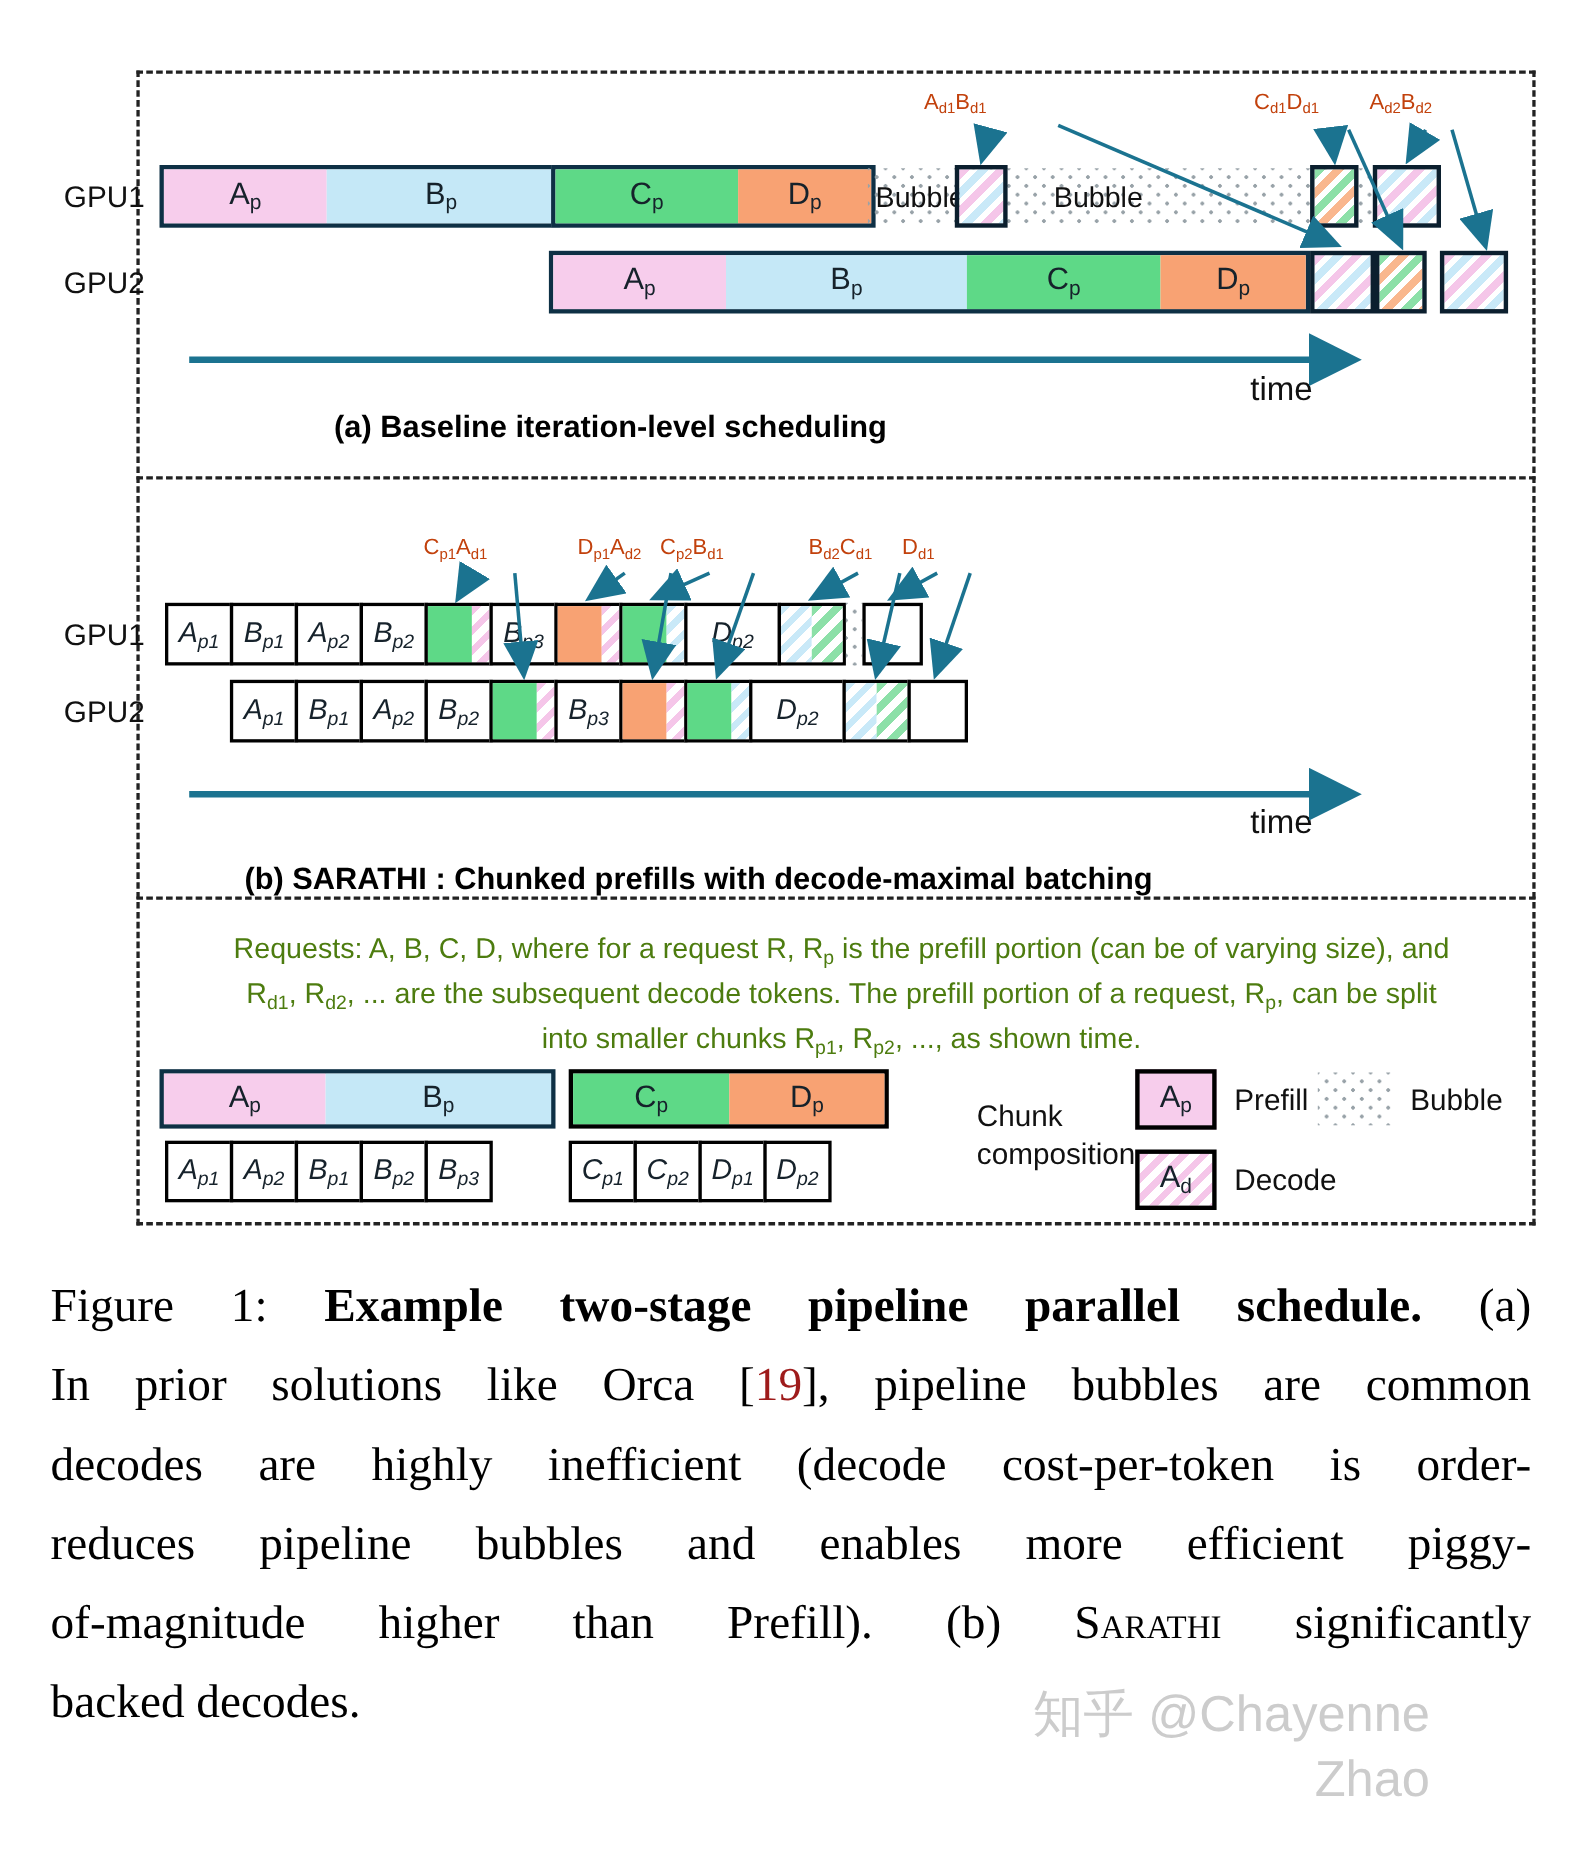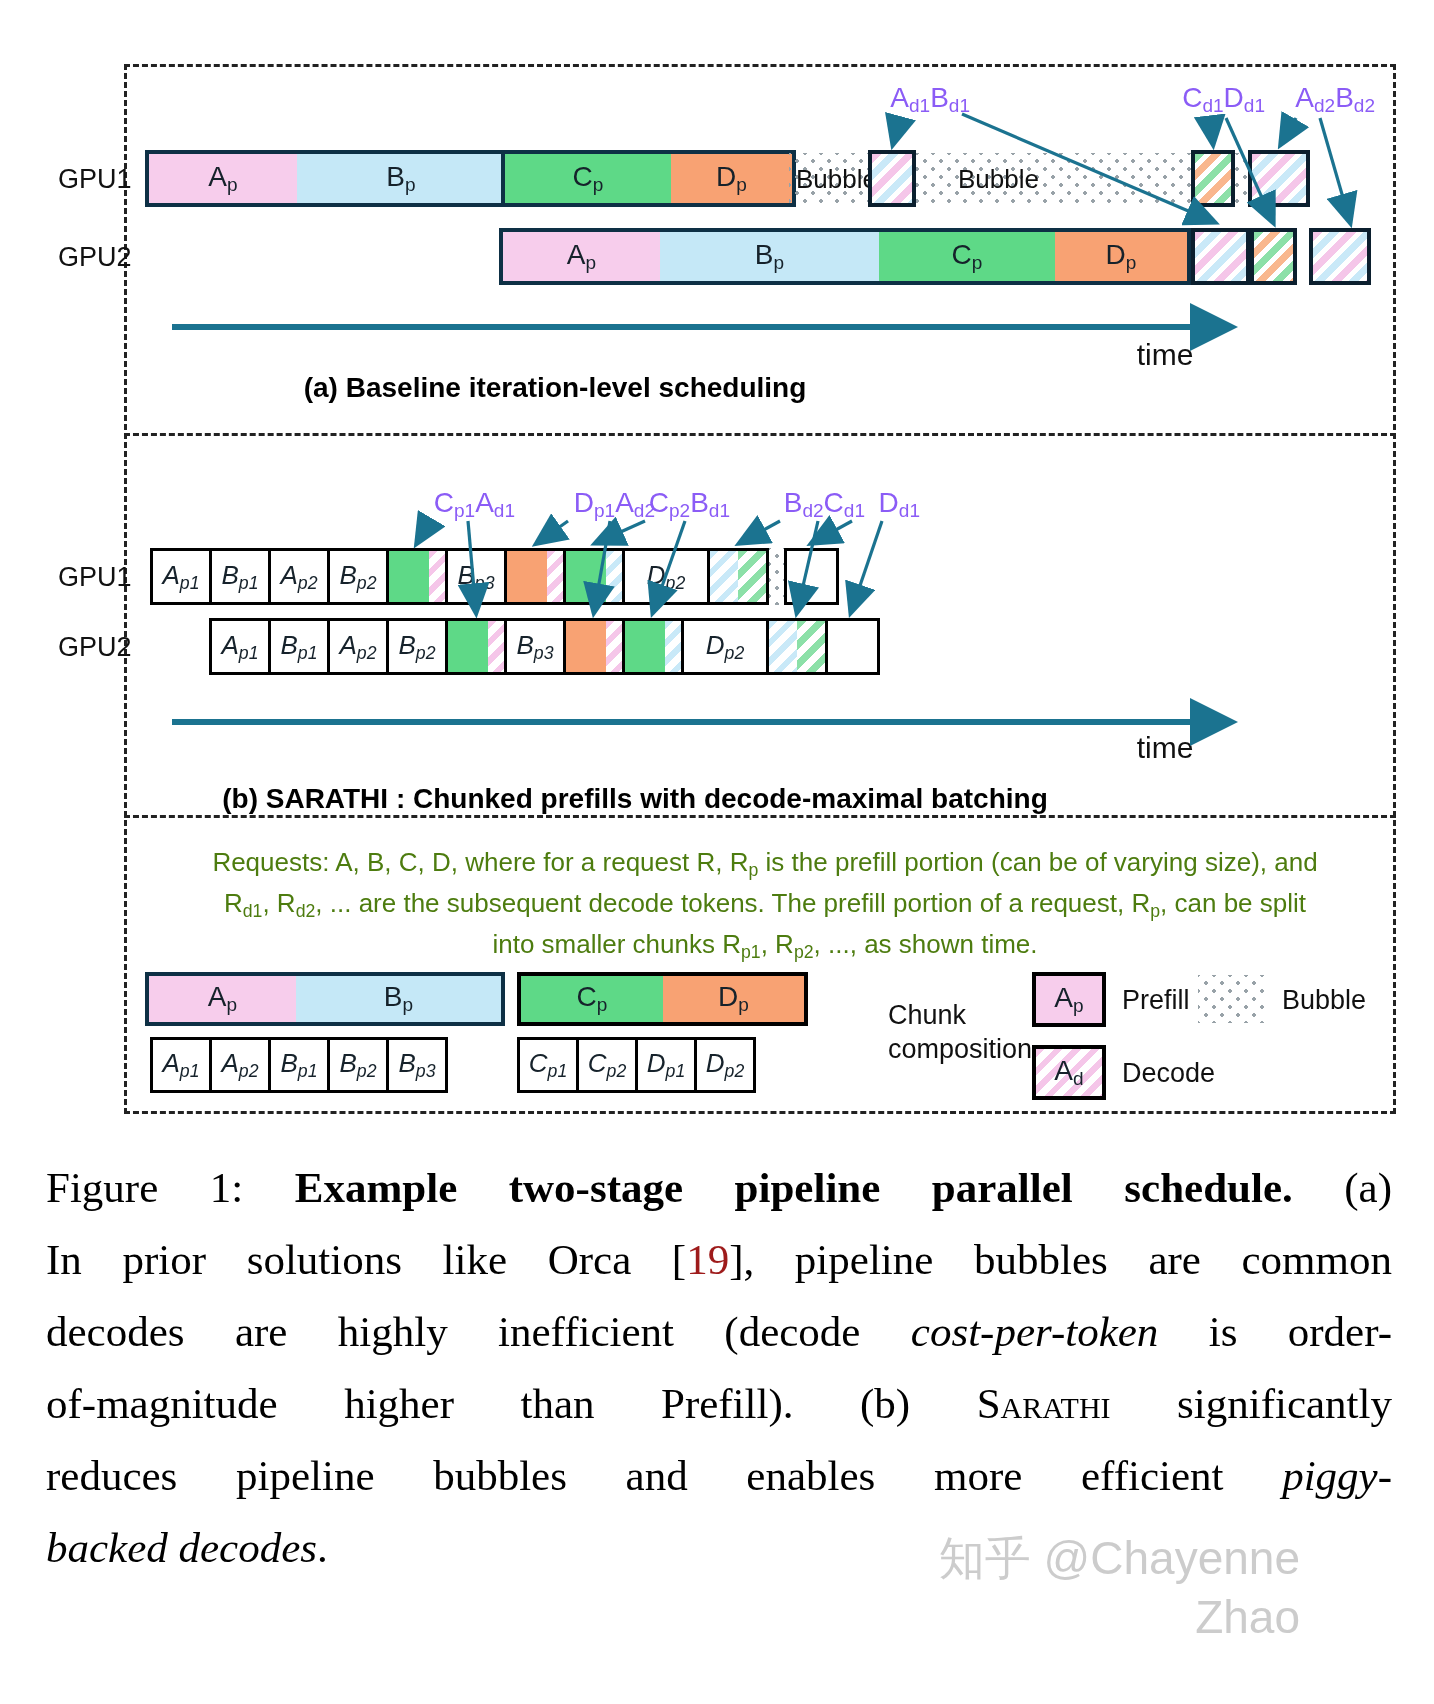--- a/index.html
+++ b/index.html
@@ -26,21 +26,21 @@
   
   .dots{background-image:radial-gradient(circle,#98a2a8 1.6px,transparent 1.9px),
                          radial-gradient(circle,#98a2a8 1.6px,transparent 1.9px);
         background-size:16px 16px;background-position:0 0,8px 8px;}
   .bubble-strip{position:absolute;height:51px;}
   .dblk{position:absolute;height:57px;border:4px solid #0b1f2e;box-sizing:border-box;}
   
   .lbl{font-size:28px;color:#16222b;white-space:nowrap;}
   .lbl .sub, .sub{font-size:68%;vertical-align:-0.28em;}
   .bubtxt{position:absolute;font-size:26px;color:#111;}
-  .dlab{position:absolute;font-size:28px;text-align:right;white-space:nowrap;color:#8b5cf6;}
+  .dlab{position:absolute;font-size:20px;text-align:left;white-space:nowrap;color:#c2410c;}
   
   .brow{position:absolute;display:flex;height:57px;}
   .bblk{border:3px solid #000;box-sizing:border-box;height:100%;display:flex;align-items:center;justify-content:center;background:#fff;flex:none;font-style:italic;}
   .bblk + .bblk{margin-left:-3px;}
   .w62{width:62px;} .w88{width:88px;} .w55{width:55px;}
   .split{padding:0;display:flex;align-items:stretch;justify-content:flex-start;}
   .part{height:100%;flex:none;}
   .dotgap{width:15px;height:100%;flex:none;}
   .blbl{font-size:26px;}
   
@@ -54,21 +54,21 @@
   .chlbl{position:absolute;font-size:27px;color:#111;line-height:34px;}
   .legtxt{position:absolute;font-size:27px;color:#111;}
   .legswatch{position:absolute;width:74px;height:55px;border:4px solid #000;box-sizing:border-box;
              display:flex;align-items:center;justify-content:center;}
   .legbubble{position:absolute;width:70px;height:48px;}
   
   .caption{position:absolute;left:46px;top:1152px;width:1346px;color:#000;
            font-family:"Liberation Serif",serif;font-size:43px;}
   .cap-line{height:72px;line-height:72px;text-align:justify;text-align-last:justify;white-space:nowrap;}
   .cap-line.last{text-align-last:left;}
-  .b{font-weight:bold;} .i{font-style:italic;margin-top:12px;} .red{color:#9e1b1b;} .sc{font-variant:small-caps;}
+  .b{font-weight:bold;} .i{margin-top:12px;} .red{color:#9e1b1b;} .sc{font-variant:small-caps;}
   .watermark{position:absolute;left:860px;top:1528px;width:440px;text-align:right;
              font-size:46px;color:#cccccc;}
   svg.overlay{position:absolute;left:0;top:0;pointer-events:none;}
 </style>
 </head>
 <body>
 
 <div class="fig">
 
   <div class="frame"></div>
@@ -339,19 +339,19 @@
     <g stroke="#1b7390" stroke-width="6" fill="none">
       <line x1="172" y1="327" x2="1226" y2="327" marker-end="url(#aht)"></line>
       <line x1="172" y1="722" x2="1226" y2="722" marker-end="url(#aht)"></line>
     </g>
   </svg>
 
   <div class="caption">
     <div class="cap-line"><span>Figure 1: </span><span class="b">Example two-stage pipeline parallel schedule.</span><span> (a)</span></div>
     <div class="cap-line"><span>In prior solutions like Orca [</span><span class="red">19</span><span>], pipeline bubbles are common</span></div>
     <div class="cap-line"><span>decodes are highly inefficient (decode </span><span class="i">cost-per-token</span><span> is order-</span></div>
+    <div class="cap-line"><span>reduces pipeline bubbles and enables more efficient </span><span class="i">piggy-</span></div>
     <div class="cap-line"><span>of-magnitude higher than Prefill). (b) </span><span class="sc">Sarathi</span><span> significantly</span></div>
-    <div class="cap-line"><span>reduces pipeline bubbles and enables more efficient </span><span class="i">piggy-</span></div>
     <div class="cap-line last"><span class="i">backed decodes</span><span>.</span></div>
   </div>
 
   <div class="watermark">知乎 @Chayenne Zhao</div>
 </div>
 
 </body></html>

